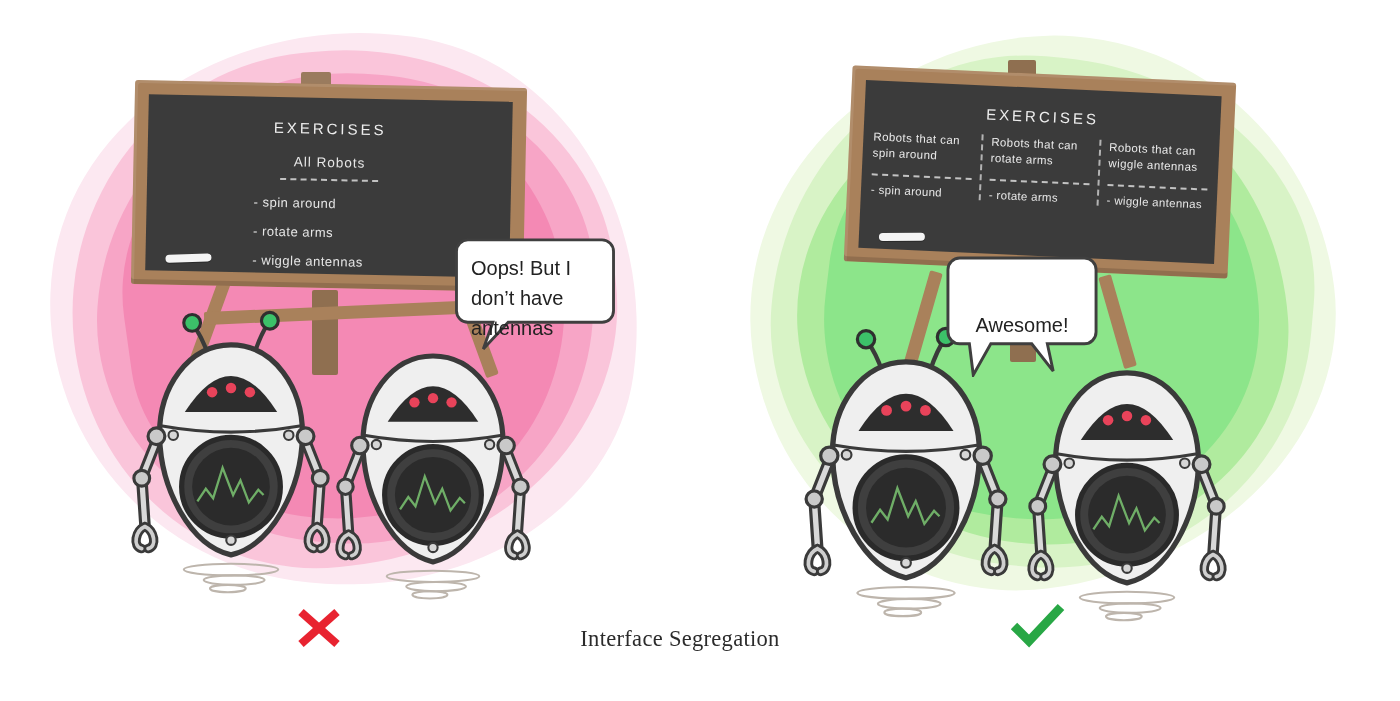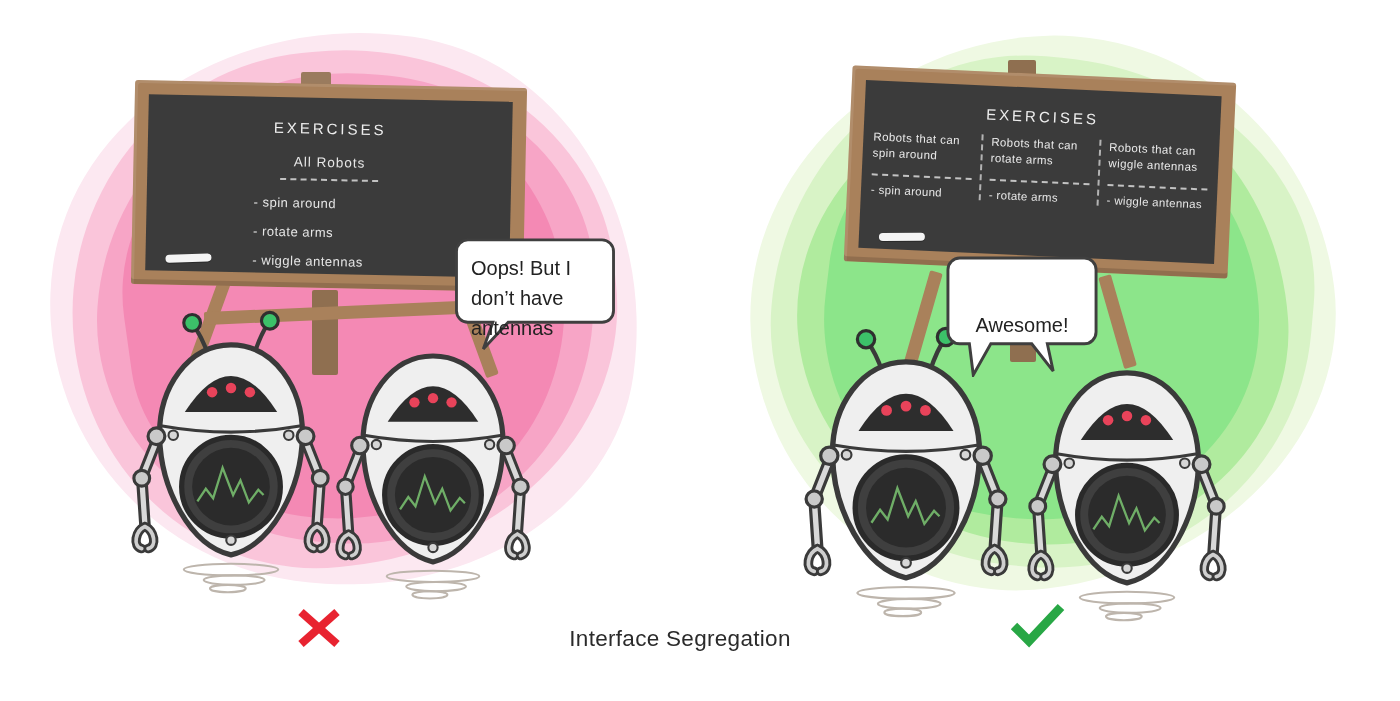--- a/index.html
+++ b/index.html
@@ -195,15 +195,15 @@
     <svg width="152" height="121" viewBox="0 0 156 124">
       <path d="M14,2 H142 A12,12 0 0 1 154,14 V78 A12,12 0 0 1 142,90 H104 L110,118 L88,90 H46 L28,122 L24,90 H14 A12,12 0 0 1 2,78 V14 A12,12 0 0 1 14,2 Z" fill="#ffffff" stroke="#3f3f3f" stroke-width="3"></path>
     </svg>
     <div class="bubble-text" style="left:0;top:30px;width:100%;text-align:center;font-size:20px;margin-top:24px;">Awesome!</div>
   </div>
 
   <svg class="abs" style="left:1010px;top:602px;" width="56" height="46" viewBox="0 0 56 46">
     <polyline points="4,24 19,39 51,5" fill="none" stroke="#28a745" stroke-width="9" stroke-linecap="butt" stroke-linejoin="miter"></polyline>
   </svg>
 
-  <div class="caption" style="left:540px;top:626px;width:280px;">Interface Segregation</div>
+  <div class="caption" style="left:540px;top:626px;width:280px;font-family:Liberation Serif, serif;">Interface Segregation</div>
 
 </div>
 
 </body></html>

